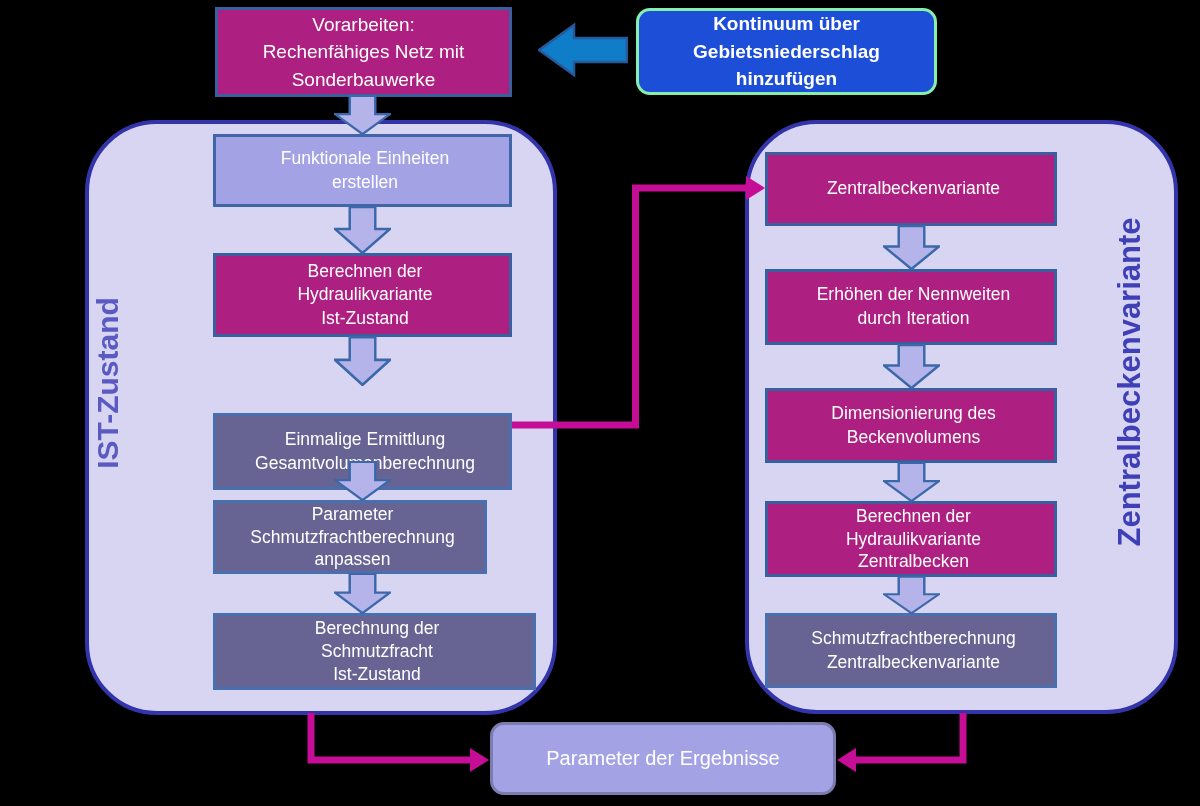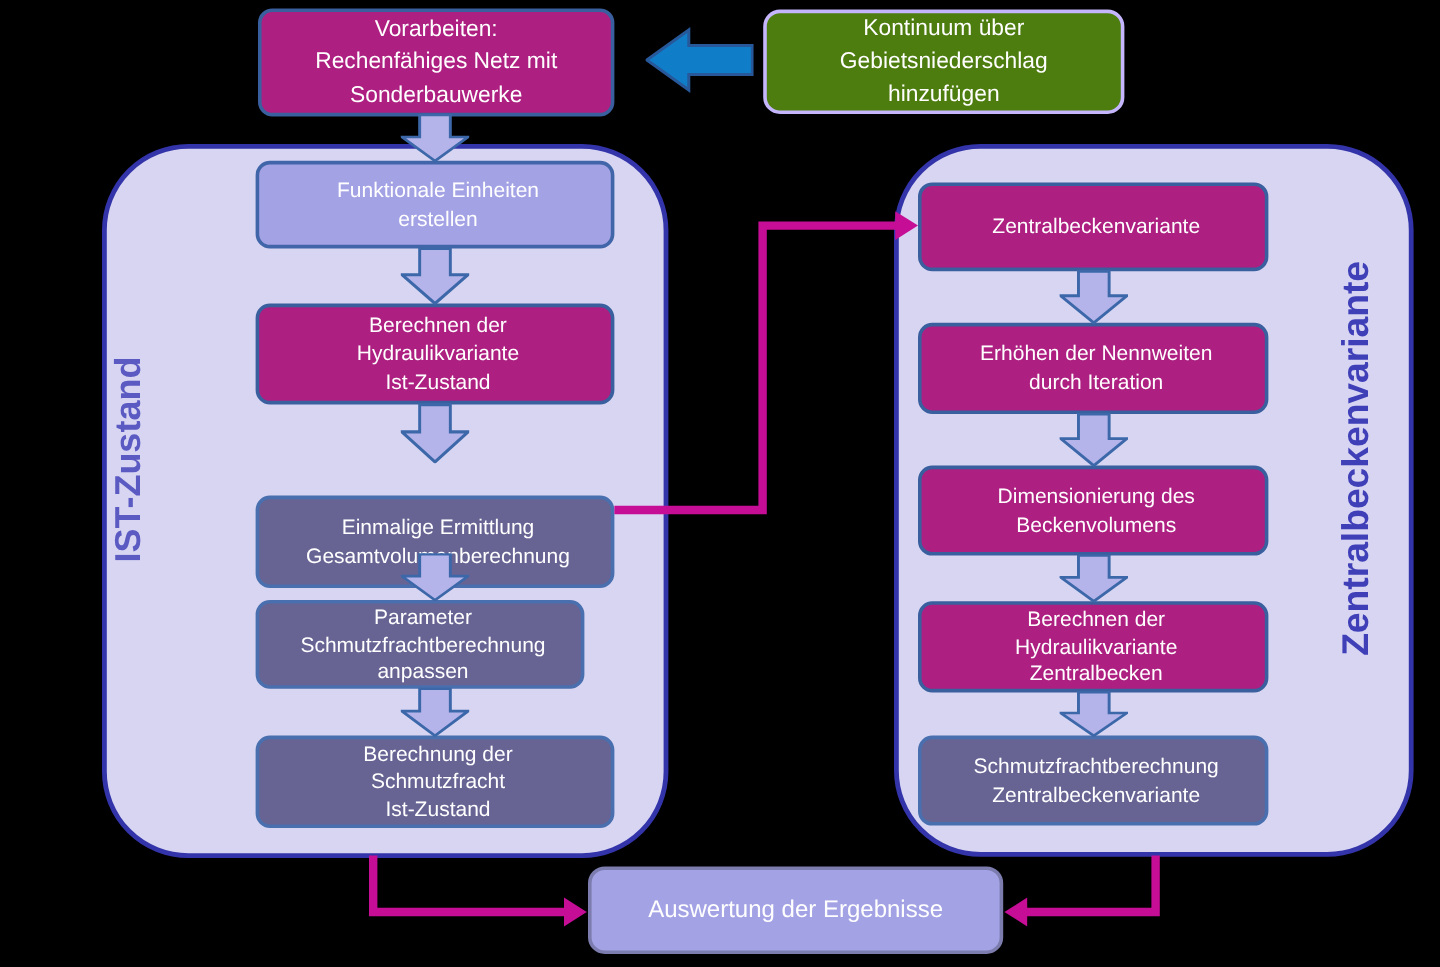--- a/index.html
+++ b/index.html
@@ -2,26 +2,26 @@
 <html><head>
 <meta charset="utf-8">
 <style>
   html,body{margin:0;padding:0;background:#000;}
   #stage{position:relative;width:1200px;height:806px;background:#000;overflow:hidden;
          font-family:"Liberation Sans",sans-serif;}
   .container{position:absolute;background:#d7d5f2;border:4px solid #3434aa;border-radius:72px;z-index:1;box-sizing:border-box;}
   #ist-container{left:85px;top:120px;width:472px;height:595px;}
   #zb-container{left:745px;top:120px;width:433px;height:594px;}
   .box{position:absolute;display:flex;align-items:center;justify-content:center;text-align:center;
-       color:#ffffff;white-space:pre-line;border-radius:12px;z-index:2;box-sizing:border-box;
+       color:#ffffff;white-space:pre-line;border-radius:0;z-index:2;box-sizing:border-box;
        line-height:1.35;padding:2px 8px;}
   .magenta{background:#ad1f80;border:3px solid #3a5f9e;}
   .slate{background:#676494;border:3px solid #4a6fae;}
   .light{background:#a3a2e5;border:3px solid #4065a8;}
-  .blue{background:#4d7c0f;border:3px solid #c4b5fd;border-radius:14px;}
+  .blue{background:#1d4ed8;border:3px solid #86efac;border-radius:14px;font-weight:bold;}
   .result{background:#a3a2e5;border:3px solid #7c7cae;border-radius:14px;}
   .f19{font-size:19px;line-height:1.45;}
   .f17{font-size:17.5px;padding-left:13px;}
   .f20{font-size:20px;}
   .vlabel{position:absolute;font-weight:bold;text-align:center;transform:rotate(-90deg);z-index:2;}
   #ist-label{left:-52px;top:363px;width:320px;height:40px;line-height:40px;font-size:30px;color:#5a5ac2;}
   #zb-label{left:960px;top:360px;width:340px;height:44px;line-height:44px;font-size:31px;color:#3f3fb8;}
   .blockarrow{position:absolute;z-index:3;}
   #connectors{position:absolute;left:0;top:0;width:1200px;height:806px;z-index:4;pointer-events:none;}
 </style>
@@ -51,36 +51,36 @@
   <div class="box light f17" style="left:213px;top:134px;width:299px;height:73px;">Funktionale Einheiten
 erstellen</div>
   <div class="box magenta f17" style="left:213px;top:253px;width:299px;height:84px;">Berechnen der
 Hydraulikvariante
 Ist-Zustand</div>
   <div class="box slate f17" style="left:213px;top:385px;width:299px;height:77px;margin-top:28px;">Einmalige Ermittlung
 Gesamtvolumenberechnung</div>
   <div class="box slate f17" style="left:213px;top:500px;width:274px;height:74px;line-height:1.3;">Parameter
 Schmutzfrachtberechnung
 anpassen</div>
-  <div class="box slate f17" style="left:213px;top:613px;width:299px;height:77px;line-height:1.3;">Berechnung der
+  <div class="box slate f17" style="left:213px;top:613px;width:323px;height:77px;line-height:1.3;">Berechnung der
 Schmutzfracht
 Ist-Zustand</div>
 
   <div class="box magenta f17" style="left:765px;top:152px;width:292px;height:74px;">Zentralbeckenvariante</div>
   <div class="box magenta f17" style="left:765px;top:269px;width:292px;height:76px;">Erhöhen der Nennweiten
 durch Iteration</div>
   <div class="box magenta f17" style="left:765px;top:388px;width:292px;height:75px;">Dimensionierung des
 Beckenvolumens</div>
   <div class="box magenta f17" style="left:765px;top:501px;width:292px;height:76px;line-height:1.3;">Berechnen der
 Hydraulikvariante
 Zentralbecken</div>
   <div class="box slate f17" style="left:765px;top:613px;width:292px;height:75px;">Schmutzfrachtberechnung
 Zentralbeckenvariante</div>
 
-  <div class="box result f20" style="left:490px;top:722px;width:346px;height:73px;">Auswertung der Ergebnisse</div>
+  <div class="box result f20" style="left:490px;top:722px;width:346px;height:73px;">Parameter der Ergebnisse</div>
 
   <svg class="blockarrow" style="left:334px;top:95px;" width="57" height="40" viewBox="0 0 58 46" preserveAspectRatio="none">
       <polygon points="16,1 42,1 42,22 57,22 29,45 1,22 16,22" fill="#b5b4ea" stroke="#3c68aa" stroke-width="2.5"></polygon>
     </svg>
   <svg class="blockarrow" style="left:334px;top:206px;" width="57" height="48" viewBox="0 0 58 46" preserveAspectRatio="none">
       <polygon points="16,1 42,1 42,22 57,22 29,45 1,22 16,22" fill="#b5b4ea" stroke="#3c68aa" stroke-width="2.5"></polygon>
     </svg>
   <svg class="blockarrow" style="left:334px;top:336px;" width="57" height="50" viewBox="0 0 58 46" preserveAspectRatio="none">
       <polygon points="16,1 42,1 42,22 57,22 29,45 1,22 16,22" fill="#b5b4ea" stroke="#3c68aa" stroke-width="2.5"></polygon>
     </svg>

